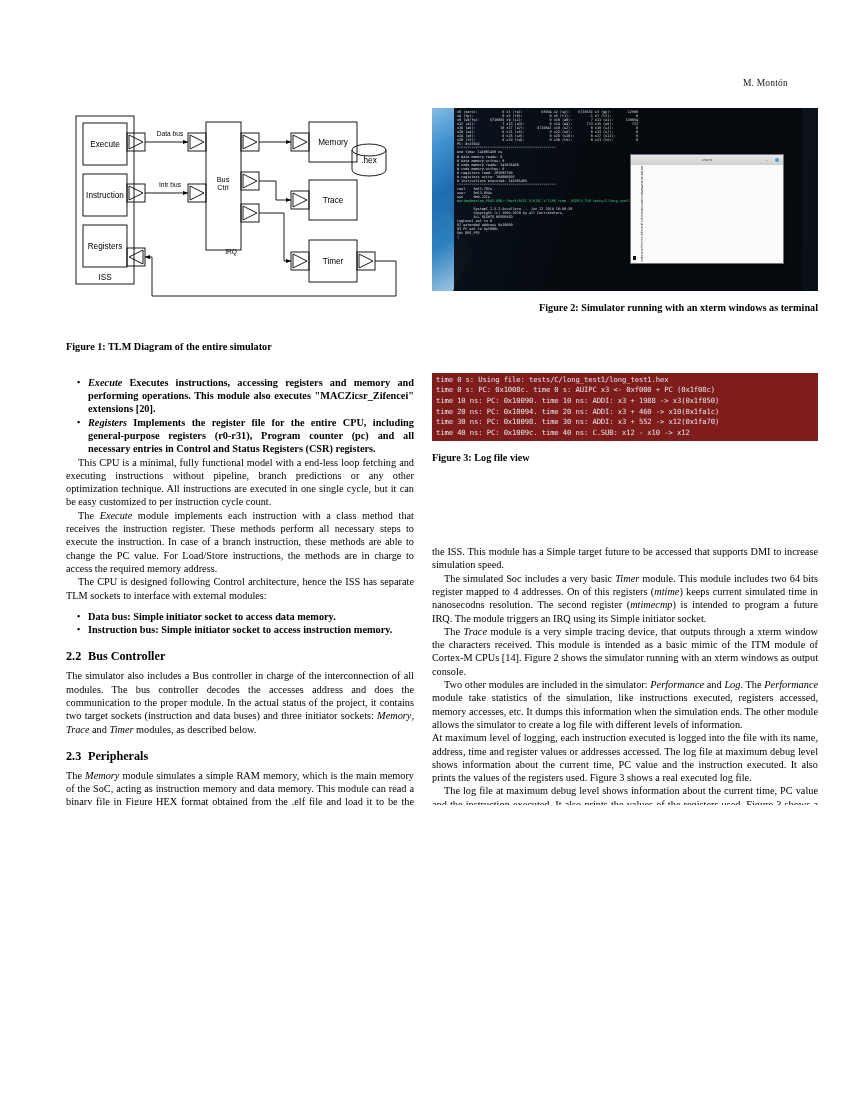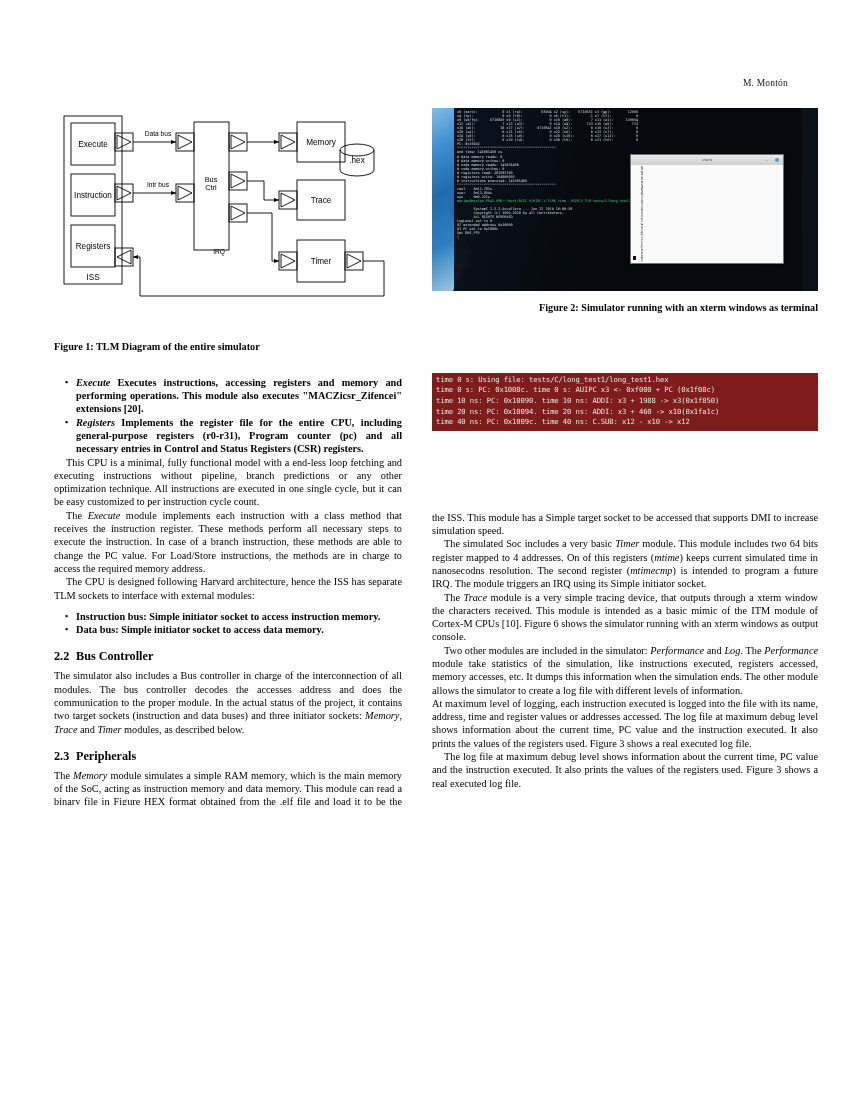--- a/index.html
+++ b/index.html
@@ -23,21 +23,21 @@
     top: 78px;
     right: 62px;
     font-size: 9.5px;
     letter-spacing: 0.2px;
     color: #1a1a1a;
   }
 
   
   .col-left {
     position: absolute;
-    left: 54px;
+    left: 66px;
     top: 108px;
     width: 348px;
   }
   .col-right {
     position: absolute;
     left: 432px;
     top: 108px;
     width: 386px;
   }
 
@@ -339,27 +339,27 @@
 
     <ul class="bullets">
       <li><em>Execute</em><span> Executes instructions, accessing registers and memory and performing operations. This module also executes "MACZicsr_Zifencei" extensions [20].</span></li>
       <li><em>Registers</em><span> Implements the register file for the entire CPU, including general-purpose registers (r0-r31), Program counter (pc) and all necessary entries in Control and Status Registers (CSR) registers.</span></li>
     </ul>
 
     <p class="body">This CPU is a minimal, fully functional model with a end-less loop fetching and executing instructions without pipeline, branch predictions or any other optimization technique. All instructions are executed in one single cycle, but it can be easy customized to per instruction cycle count.</p>
 
     <p class="body"><span>The </span><em>Execute</em><span> module implements each instruction with a class method that receives the instruction register. These methods perform all necessary steps to execute the instruction. In case of a branch instruction, these methods are able to change the PC value. For Load/Store instructions, the methods are in charge to access the required memory address.</span></p>
 
-    <p class="body">The CPU is designed following Harvard architecture, hence the ISS has separate TLM sockets to interface with external modules:</p>
+    <p class="body">The CPU is designed following Control architecture, hence the ISS has separate TLM sockets to interface with external modules:</p>
 
     <div class="spacer-8"></div>
 
     <ul class="bullets">
+      <li>Data bus: Simple initiator socket to access data memory.</li>
       <li>Instruction bus: Simple initiator socket to access instruction memory.</li>
-      <li>Data bus: Simple initiator socket to access data memory.</li>
     </ul>
 
     <h2 class="sec">
       <span class="num">2.2</span>
       <span>Bus Controller</span>
     </h2>
 
     <p class="body noindent"><span>The simulator also includes a Bus controller in charge of the interconnection of all modules. The bus controller decodes the accesses address and does the communication to the proper module. In the actual status of the project, it contains two target sockets (instruction and data buses) and three initiator sockets: </span><em>Memory</em><span>, </span><em>Trace</em><span> and </span><em>Timer</em><span> modules, as described below.</span></p>
 
     <h2 class="sec">
@@ -432,37 +432,39 @@
     <div class="spacer-12"></div>
     <div class="spacer-12"></div>
     <div class="spacer-12"></div>
     <div class="spacer-10"></div>
 
     <div class="fig3">
       <div class="log-line">time 0 s: Using file: tests/C/long_test1/long_test1.hex</div>
       <div class="log-line">time 0 s: PC: 0x1008c. time 0 s: AUIPC x3 &lt;- 0xf000 + PC (0x1f08c)</div>
       <div class="log-line">time 10 ns: PC: 0x10090. time 10 ns: ADDI: x3 + 1988 -&gt; x3(0x1f850)</div>
       <div class="log-line">time 20 ns: PC: 0x10094. time 20 ns: ADDI: x3 + 460 -&gt; x10(0x1fa1c)</div>
+      <div class="log-line">time 30 ns: PC: 0x10098. time 30 ns: ADDI: x3 + 552 -&gt; x12(0x1fa70)</div>
       <div class="log-line">time 40 ns: PC: 0x1009c. time 40 ns: C.SUB: x12 - x10 -&gt; x12</div>
     </div>
 
+    <div class="fig-caption">Figure 3: Log file view</div>
 
     <div class="spacer-12"></div>
     <div class="spacer-12"></div>
     <div class="spacer-12"></div>
     <div class="spacer-12"></div>
     <div class="spacer-12"></div>
     <div class="spacer-12"></div>
     <div class="spacer-8"></div>
 
-    <p class="body noindent">the ISS. This module has a Simple target socket to be accessed that supports DMI to increase simulation speed.</p>
+    <p class="body noindent">the ISS. This module has a Simple target future to be accessed that supports DMI to increase simulation speed.</p>
 
     <p class="body"><span>The simulated Soc includes a very basic </span><em>Timer</em><span> module. This module includes two 64 bits register mapped to 4 addresses. On of this registers (</span><em>mtime</em><span>) keeps current simulated time in nanosecodns resolution. The second register (</span><em>mtimecmp</em><span>) is intended to program a future IRQ. The module triggers an IRQ using its Simple initiator socket.</span></p>
 
-    <p class="body"><span>The </span><em>Trace</em><span> module is a very simple tracing device, that outputs through a xterm window the characters received. This module is intended as a basic mimic of the ITM module of Cortex-M CPUs [10]. Figure 6 shows the simulator running with an xterm windows as output console.</span></p>
+    <p class="body"><span>The </span><em>Trace</em><span> module is a very simple tracing device, that outputs through a xterm window the characters received. This module is intended as a basic mimic of the ITM module of Cortex-M CPUs [14]. Figure 2 shows the simulator running with an xterm windows as output console.</span></p>
 
     <p class="body"><span>Two other modules are included in the simulator: </span><em>Performance</em><span> and </span><em>Log</em><span>. The </span><em>Performance</em><span> module take statistics of the simulation, like instructions executed, registers accessed, memory accesses, etc. It dumps this information when the simulation ends. The other module allows the simulator to create a log file with different levels of information.</span></p>
 
     <p class="body noindent">At maximum level of logging, each instruction executed is logged into the file with its name, address, time and register values or addresses accessed. The log file at maximum debug level shows information about the current time, PC value and the instruction executed. It also prints the values of the registers used. Figure 3 shows a real executed log file.</p>
 
     <p class="body">The log file at maximum debug level shows information about the current time, PC value and the instruction executed. It also prints the values of the registers used. Figure 3 shows a real executed log file.</p>
 
   </div>
 
 </div>

